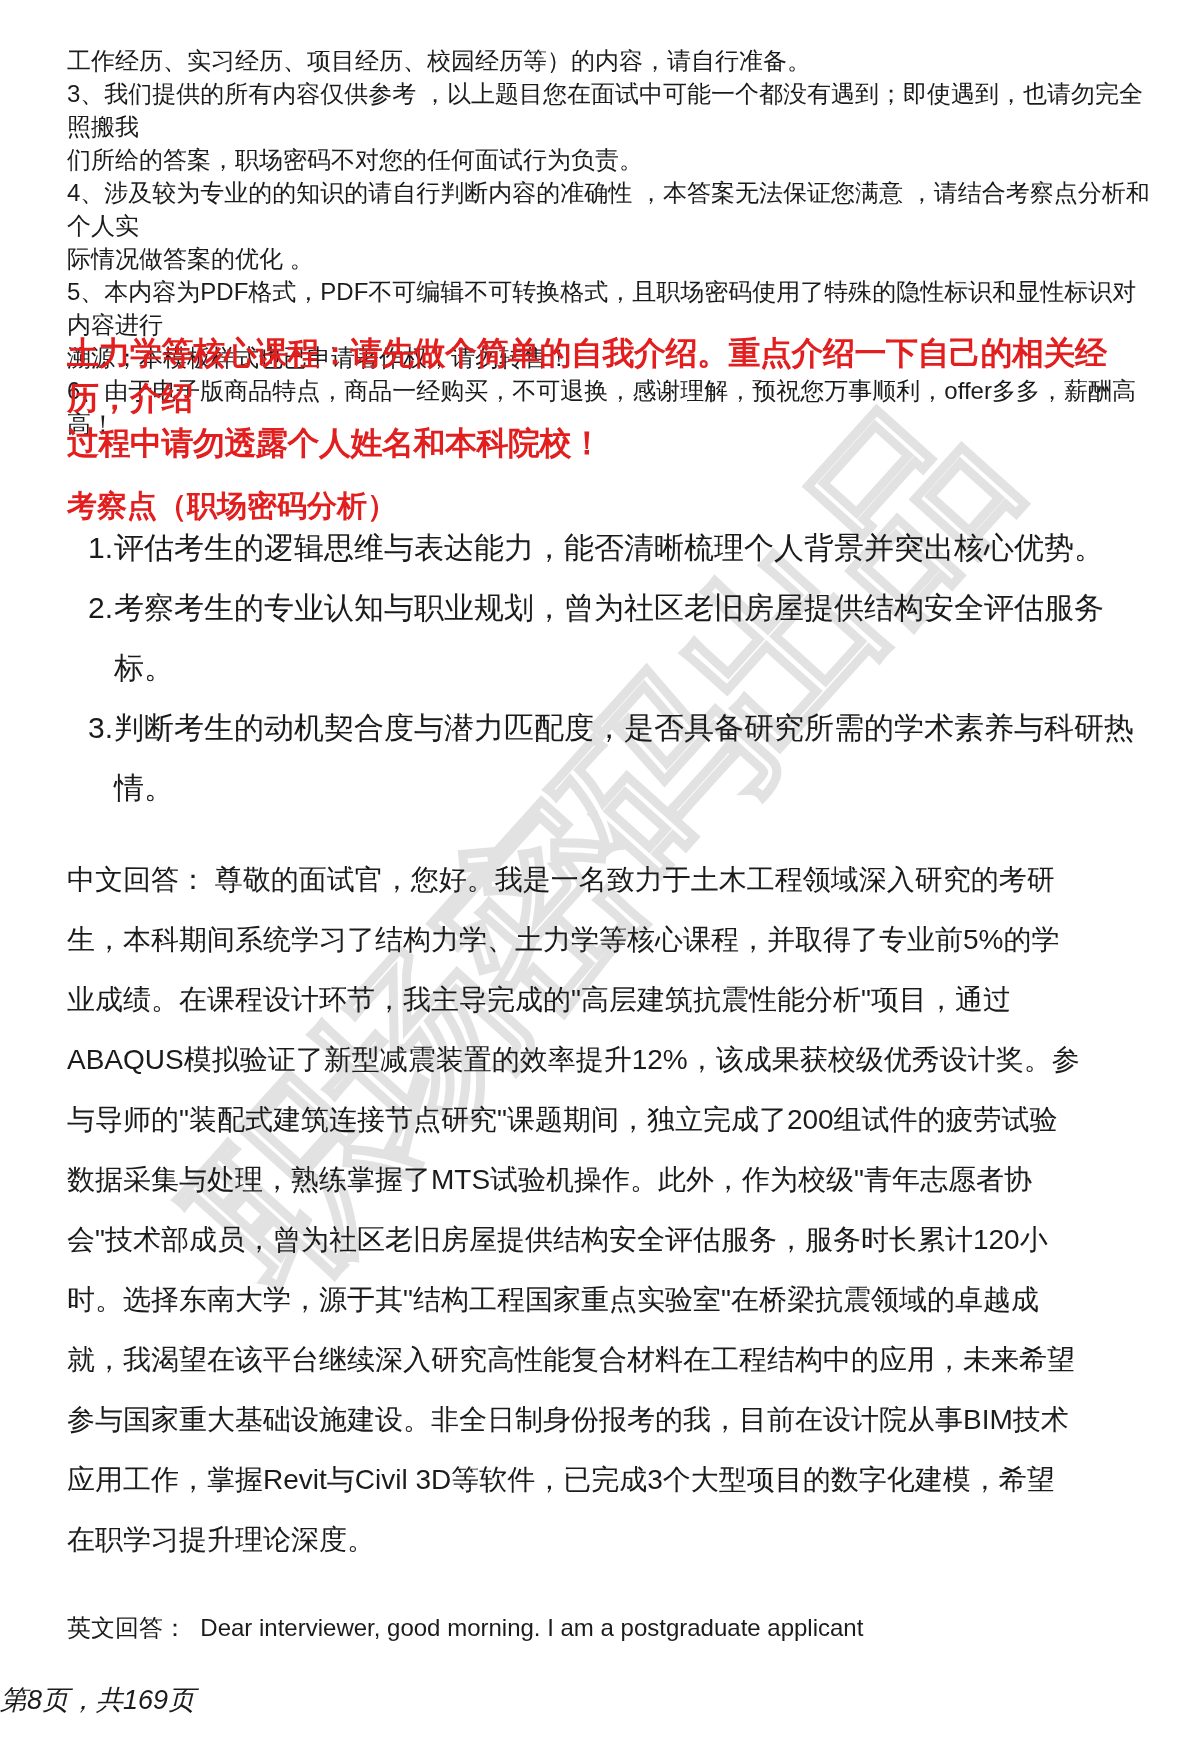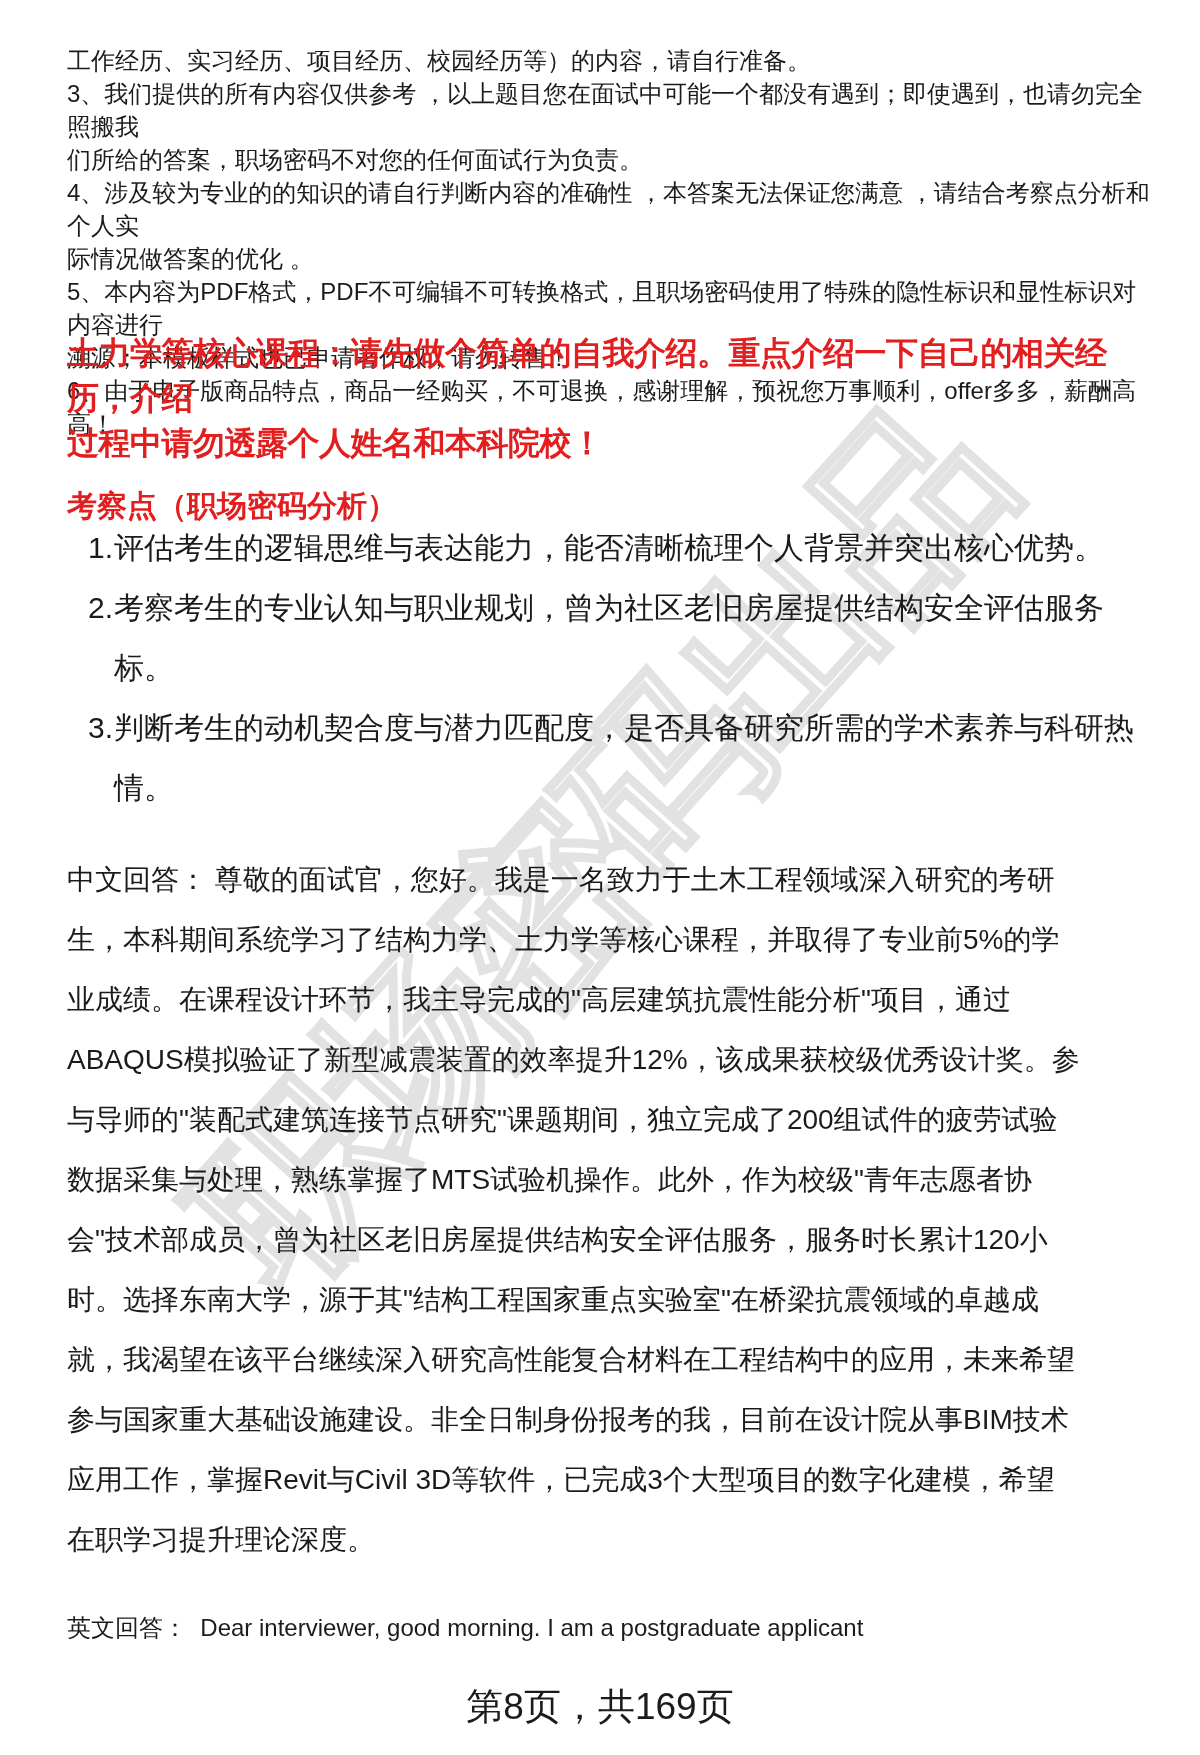--- a/index.html
+++ b/index.html
@@ -59,21 +59,21 @@
     font-size:28px;line-height:60px;
     white-space:pre-line;
   }
   .en-answer{
     position:absolute;left:67px;top:1598px;width:1092px;
     font-size:24px;line-height:60px;
     white-space:pre;
   }
   .footer{
     position:absolute;left:0;top:1682px;width:100%;
-    text-align:center;font-size:37px;
+    font-size:27px;font-style:italic;
   }
 </style>
 </head>
 <body>
 
 <div class="page">
 
   <div class="watermark">职场密码出品</div>
 
   <div class="layer">

